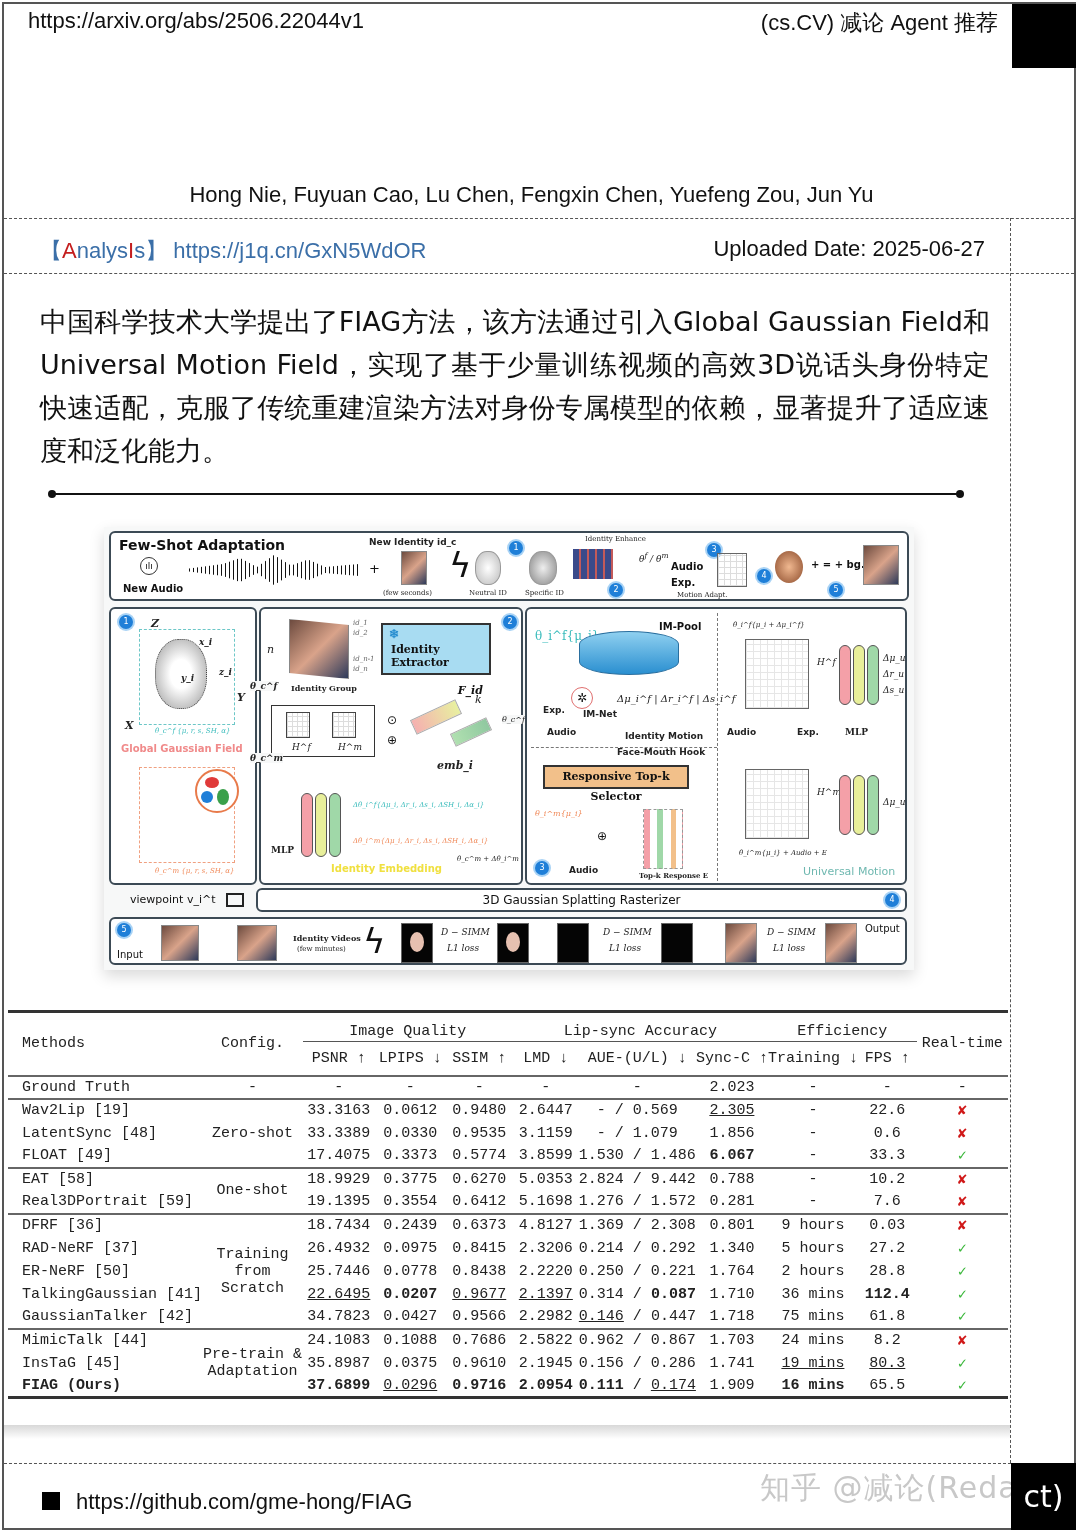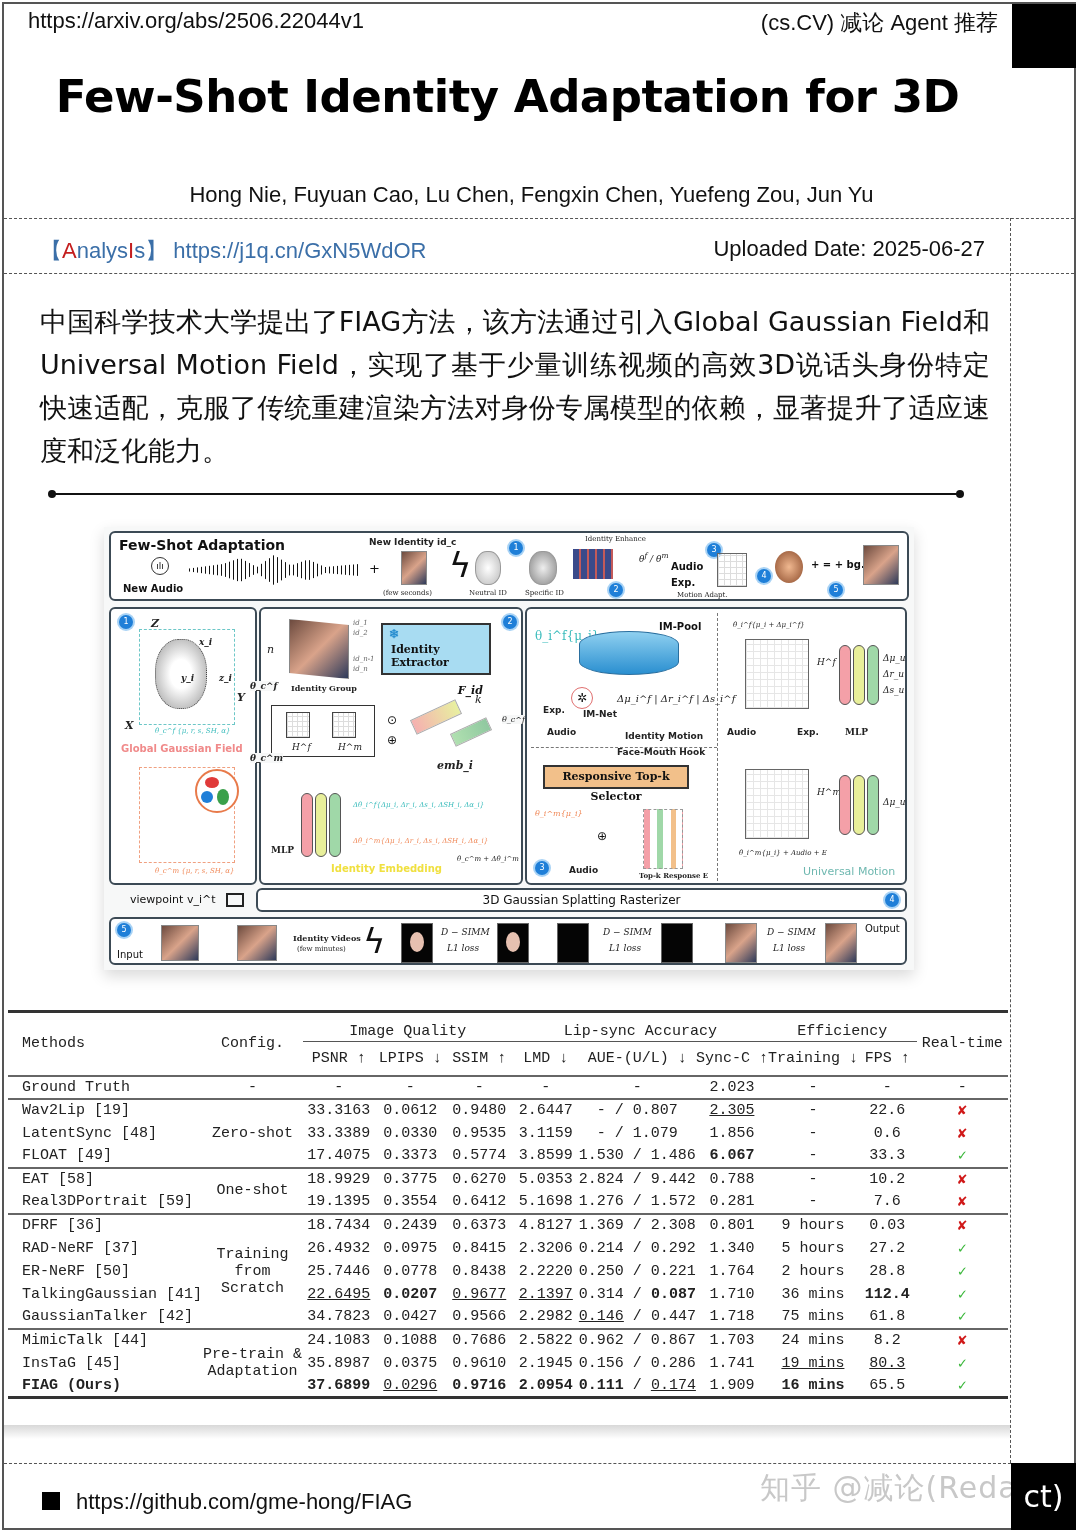--- a/index.html
+++ b/index.html
@@ -71,41 +71,40 @@
 <body>
 
 <div class="page-frame"></div>
 <div class="corner-block"></div>
 <div class="right-dash"></div>
 
 <div class="top-url">https://arxiv.org/abs/2506.22044v1</div>
 <div class="top-tag">(cs.CV) 减论 Agent 推荐</div>
 
 <div class="title">
-  <div>Few-Shot Identity Adaptation for 3D</div>
 </div>
 <div class="authors">Hong Nie, Fuyuan Cao, Lu Chen, Fengxin Chen, Yuefeng Zou, Jun Yu</div>
 
 <div class="dash-line" style="top:218px;"></div>
 <div class="analysis">
   <span>【</span><span class="red">A</span><span>nalys</span><span class="red">I</span><span>s】</span>
   <span>https://j1q.cn/GxN5WdOR</span>
 </div>
 <div class="upload-date">Uploaded Date: 2025-06-27</div>
 <div class="dash-line" style="top:273px;"></div>
 
 <div class="summary">中国科学技术大学提出了FIAG方法，该方法通过引入Global Gaussian Field和Universal Motion Field，实现了基于少量训练视频的高效3D说话头身份特定快速适配，克服了传统重建渲染方法对身份专属模型的依赖，显著提升了适应速度和泛化能力。</div>
 
 <div class="divider"></div>
 
 <div class="figure">
 
   <div class="panel" style="left:5px;top:4px;width:800px;height:70px;">
     <div class="fig-label" style="left:8px;top:4px;font-weight:bold;font-size:14px;">Few-Shot Adaptation</div>
-    <div style="position:absolute;left:40px;top:24px;width:18px;height:18px;border:1.5px solid #333;border-radius:50%;font-size:9px;text-align:center;line-height:16px;">ılı</div>
+    <div style="position:absolute;left:29px;top:24px;width:18px;height:18px;border:1.5px solid #333;border-radius:50%;font-size:9px;text-align:center;line-height:16px;">ılı</div>
     <div class="fig-label" style="left:12px;top:50px;font-size:10px;font-weight:bold;">New Audio</div>
     <div style="position:absolute;left:78px;top:22px;width:170px;height:30px;background:repeating-linear-gradient(90deg,#111 0 1px,transparent 1px 4px);clip-path:polygon(0 45%,20% 30%,30% 10%,40% 40%,50% 0,60% 35%,70% 15%,80% 40%,100% 30%,100% 70%,80% 60%,70% 85%,60% 65%,50% 100%,40% 60%,30% 90%,20% 70%,0 55%);"></div>
     <div class="fig-label" style="left:258px;top:28px;">+</div>
     <div class="fig-small" style="left:258px;top:4px;font-weight:bold;font-family:'DejaVu Sans',sans-serif;">New Identity id_c</div>
     <div class="photo" style="left:290px;top:18px;width:26px;height:34px;"></div>
     <div class="fig-small" style="left:272px;top:56px;font-size:7px;">(few seconds)</div>
     <div style="position:absolute;left:338px;top:12px;font-size:34px;line-height:40px;">ϟ</div>
     <div style="position:absolute;left:364px;top:18px;width:26px;height:34px;border-radius:45%;background:radial-gradient(#fff,#bbb);border:1px solid #999;"></div>
     <div class="fig-small" style="left:358px;top:56px;font-size:7px;">Neutral ID</div>
     <div style="position:absolute;left:418px;top:18px;width:28px;height:34px;border-radius:45%;background:radial-gradient(#eee,#888);border:1px solid #999;"></div>
@@ -127,21 +126,21 @@
     <div class="photo" style="left:752px;top:12px;width:36px;height:40px;"></div>
   </div>
 
   <div class="panel" style="left:5px;top:80px;width:148px;height:278px;">
     <div class="badge" style="left:8px;top:6px;">1</div>
     <div class="fig-small" style="left:40px;top:8px;font-size:11px;font-style:italic;font-weight:bold;">Z</div>
     <div class="box3d" style="left:28px;top:20px;width:96px;height:96px;"></div>
     <div style="position:absolute;left:44px;top:30px;width:52px;height:70px;border-radius:45%;background:radial-gradient(#fff 30%,#999);border:1px dotted #444;"></div>
     <div class="fig-small" style="left:88px;top:28px;font-style:italic;font-weight:bold;">x_i</div>
     <div class="fig-small" style="left:70px;top:64px;font-style:italic;font-weight:bold;">y_i</div>
-    <div class="fig-small" style="left:108px;top:64px;font-style:italic;font-weight:bold;">z_i</div>
+    <div class="fig-small" style="left:108px;top:58px;font-style:italic;font-weight:bold;">z_i</div>
     <div class="fig-small" style="left:126px;top:82px;font-size:11px;font-style:italic;font-weight:bold;">Y</div>
     <div class="fig-small" style="left:14px;top:110px;font-size:11px;font-style:italic;font-weight:bold;">X</div>
     <div class="fig-small" style="left:44px;top:118px;font-size:7px;color:#3bbcbc;font-style:italic;">θ_c^f {μ, r, s, SH, α}</div>
     <div class="fig-label" style="left:10px;top:134px;font-size:10px;font-weight:bold;color:#f08a8a;">Global Gaussian Field</div>
     <div class="box3d" style="left:28px;top:158px;width:96px;height:96px;border-color:#f0a080;"></div>
     <div style="position:absolute;left:84px;top:160px;width:44px;height:44px;border-radius:50%;border:2px solid #e87a4a;background:#fff;">
       <div style="position:absolute;left:8px;top:6px;width:14px;height:11px;border-radius:50%;background:#e03a3a;"></div>
       <div style="position:absolute;left:4px;top:20px;width:12px;height:12px;border-radius:50%;background:#1f7fd8;"></div>
       <div style="position:absolute;left:20px;top:18px;width:12px;height:16px;border-radius:50%;background:#3aa04a;"></div>
     </div>
@@ -319,21 +318,21 @@
         <td>-</td>
       </tr>
 
       <tr class="mid-rule">
         <td class="left">Wav2Lip [19]</td>
         <td rowspan="3">Zero-shot</td>
         <td>33.3163</td>
         <td>0.0612</td>
         <td>0.9480</td>
         <td>2.6447</td>
-        <td>- / 0.807</td>
+        <td>- / 0.569</td>
         <td class="u">2.305</td>
         <td>-</td>
         <td>22.6</td>
         <td class="cross">✘</td>
       </tr>
       <tr>
         <td class="left">LatentSync [48]</td>
         <td>33.3389</td>
         <td>0.0330</td>
         <td>0.9535</td>

